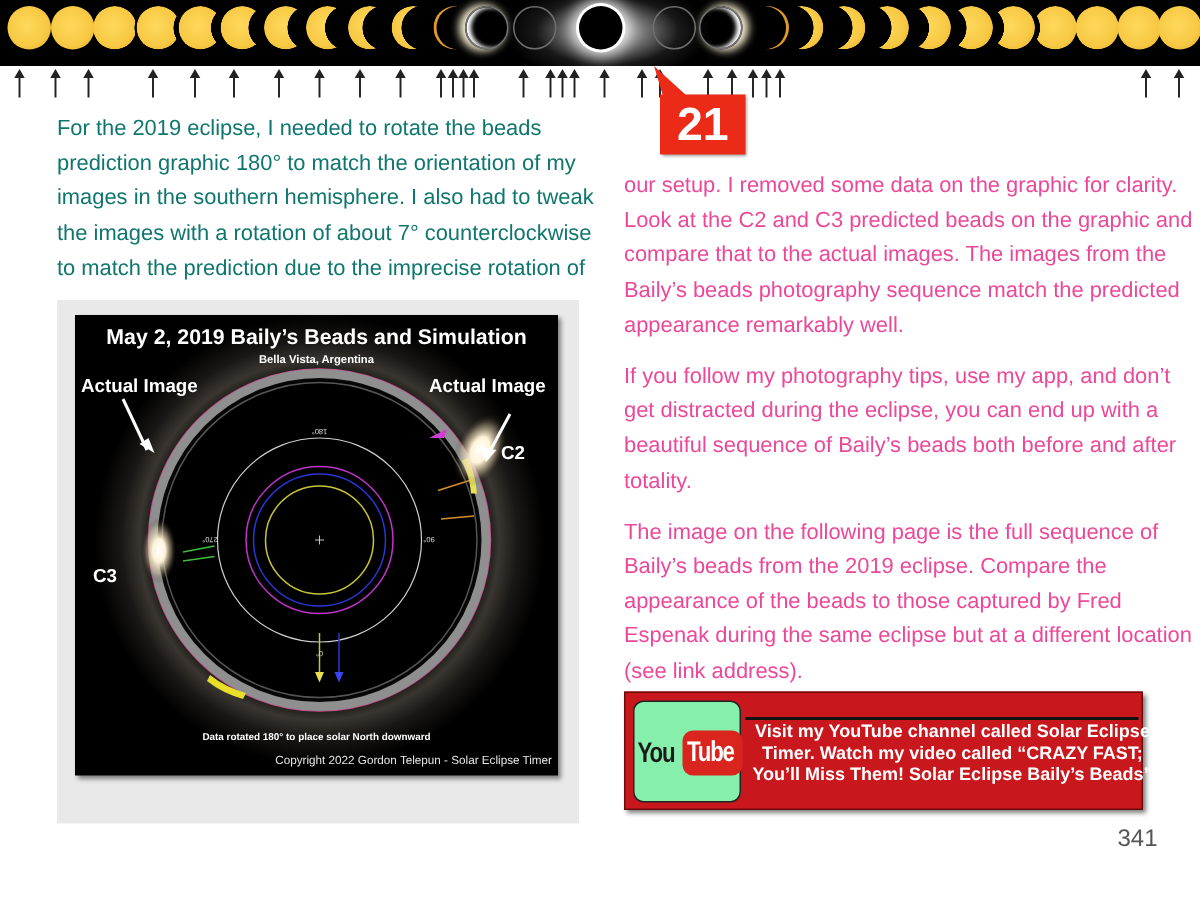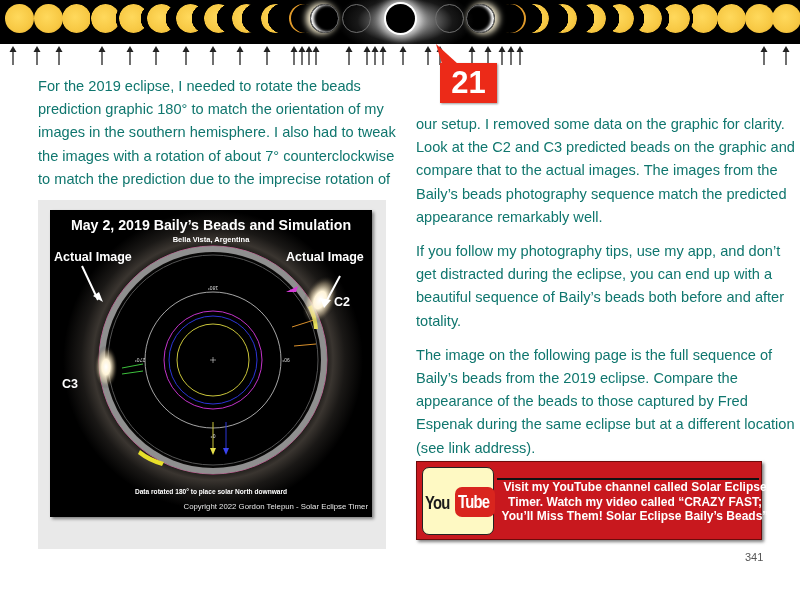--- a/index.html
+++ b/index.html
@@ -16,55 +16,55 @@
 
   
   .badge { position: absolute; left: 440px; top: 63px; width: 57px; height: 40px; background: #ec2a18;
            color: #fff; font-weight: bold; font-size: 31px; text-align: center; line-height: 40px;
            box-shadow: 1px 1px 2px rgba(0,0,0,0.4); }
 
   
   .para { position: absolute; font-size: 14.6px; line-height: 23.2px; color: #0f766e; }
   .left-para { left: 38px; top: 75px; width: 365px; }
   .right-col { position: absolute; left: 416px; top: 113px; width: 380px; }
-  .right-col p { font-size: 14.6px; line-height: 23.2px; color: #0f766e; margin-bottom: 11px; }
+  .right-col p { font-size: 14.6px; line-height: 23.2px; color: #ec4899; margin-bottom: 11px; }
 
   
   .figure { position: absolute; left: 38px; top: 200px; width: 348px; height: 349px; background: #e9e9e9; }
   .fig-img { position: absolute; left: 12px; top: 10px; width: 322px; height: 307px; background: #000;
              overflow: hidden; box-shadow: 2px 2px 3px rgba(0,0,0,0.45); }
   .fig-title { position: absolute; left: 0; top: 7px; width: 100%; text-align: center; color: #fff;
                font-weight: bold; font-size: 14.2px; }
   .fig-sub { position: absolute; left: 0; top: 25px; width: 100%; text-align: center; color: #fff;
              font-weight: bold; font-size: 7.5px; }
   .fig-label { position: absolute; color: #fff; font-weight: bold; font-size: 12.5px; }
   .fig-foot1 { position: absolute; left: 0; top: 265px; width: 100%; text-align: center; color: #fff; font-weight: bold; font-size: 10.2px; }
   .fig-foot2 { position: absolute; left: 0; top: 278px; width: 100%; text-align: center; color: #fff; font-weight: bold; font-size: 6.6px; }
   .fig-copy { position: absolute; right: 4px; top: 292px; color: #e6e6e6; font-size: 7.8px; }
   .caption { position: absolute; left: 0; top: 321px; width: 100%; text-align: center; font-weight: bold;
              font-size: 11px; line-height: 15px; color: #222; }
 
   
   .yt { position: absolute; left: 416px; top: 461px; width: 346px; height: 79px; background: #c8181e;
         border: 1px solid #6d0b0b; box-shadow: 2px 2px 3px rgba(0,0,0,0.5); }
-  .yt-logo { position: absolute; left: 5px; top: 5px; width: 72px; height: 68px; background: #fef9c3;
+  .yt-logo { position: absolute; left: 5px; top: 5px; width: 72px; height: 68px; background: #86efac;
              border: 1.5px solid #222; border-radius: 7px; padding-left: 14px; }
   .yt-you { position: absolute; left: 2px; top: 24px; font-weight: bold; font-size: 19px; color: #1a1a1a;
             letter-spacing: -1px; transform: scaleX(0.78); transform-origin: left; }
   .yt-tube { position: absolute; left: 32px; top: 19px; width: 40px; height: 30px; background: #d9251e;
              border-radius: 7px; }
   .yt-tube span { position: absolute; left: 3px; top: 4px; font-weight: bold; font-size: 19px; color: #fff;
                   letter-spacing: -1px; transform: scaleX(0.78); transform-origin: left; display: block; }
   .yt-head { position: absolute; left: 80px; top: 0px; width: 264px; text-align: center; color: #fff;
              font-weight: bold; font-style: italic; font-size: 12.5px; line-height: 16px; }
   .yt-rule { position: absolute; left: 80px; top: 16px; width: 262px; height: 1.5px; background: #111; }
   .yt-body { position: absolute; left: 78px; top: 18px; width: 280px; text-align: center; color: #fff;
              font-weight: bold; font-size: 12px; line-height: 14.6px; }
 
-  .pagenum { position: absolute; left: 745px; top: 551px; font-size: 11px; color: #555; }
+  .pagenum { position: absolute; left: 745px; top: 551px; font-size: 16px; color: #555; }
 </style>
 </head>
 <body>
 
 <div class="strip" id="strip">
     <div class="glow" style="left: 330px; width: 150px;"></div>
     <div class="bead" style="left: 5px; background: radial-gradient(circle at 45% 45%, rgb(255, 217, 92), rgb(247, 200, 67) 60%, rgb(232, 172, 42));"></div>
     <div class="bead" style="left: 34px; background: radial-gradient(circle at 45% 45%, rgb(255, 217, 92), rgb(247, 200, 67) 60%, rgb(232, 172, 42));"></div>
     <div class="bead" style="left: 62px; background: radial-gradient(circle at 45% 45%, rgb(255, 217, 92), rgb(247, 200, 67) 60%, rgb(232, 172, 42)); mask-image: radial-gradient(15px at calc(50% + 28px) 50%, transparent 98%, rgb(0, 0, 0) 100%);"></div>
     <div class="bead" style="left: 91px; background: radial-gradient(circle at 45% 45%, rgb(255, 217, 92), rgb(247, 200, 67) 60%, rgb(232, 172, 42)); mask-image: radial-gradient(15px at calc(50% + 25px) 50%, transparent 98%, rgb(0, 0, 0) 100%);"></div>

